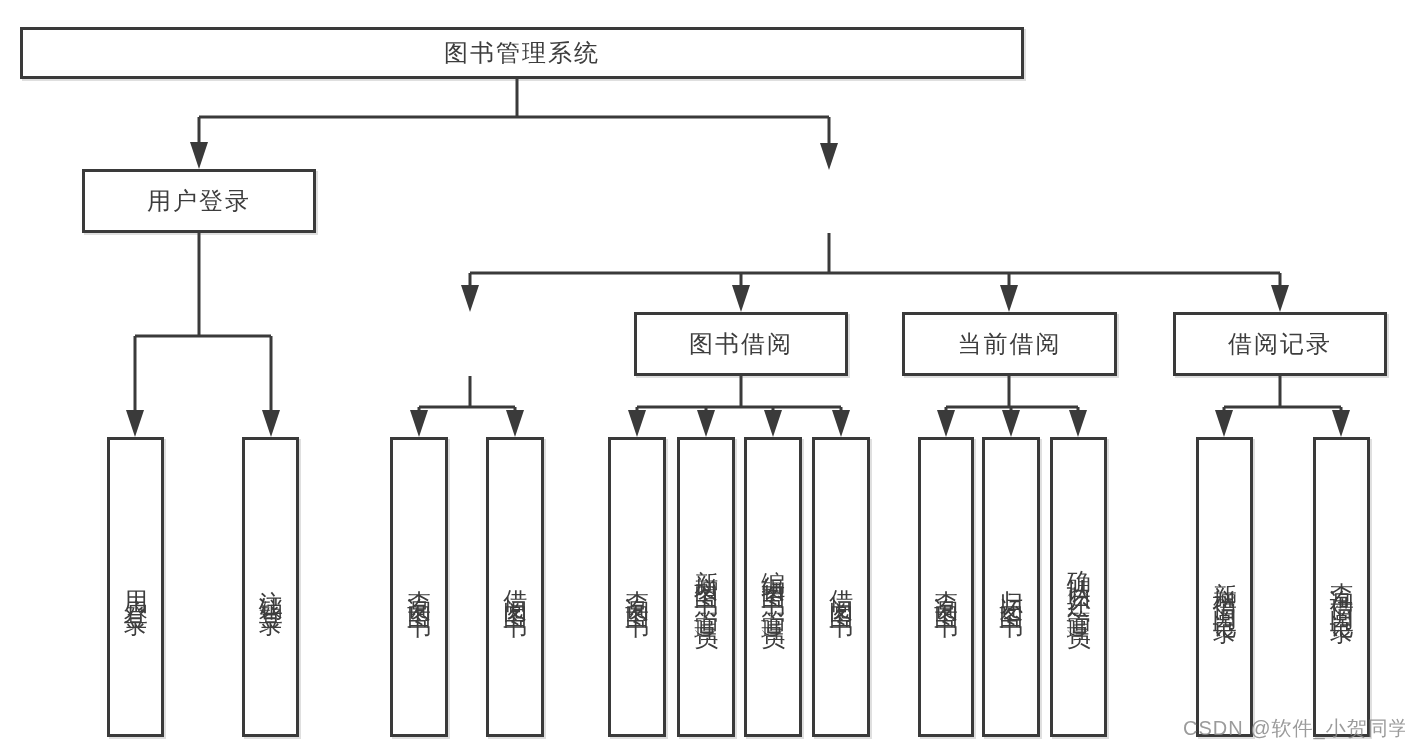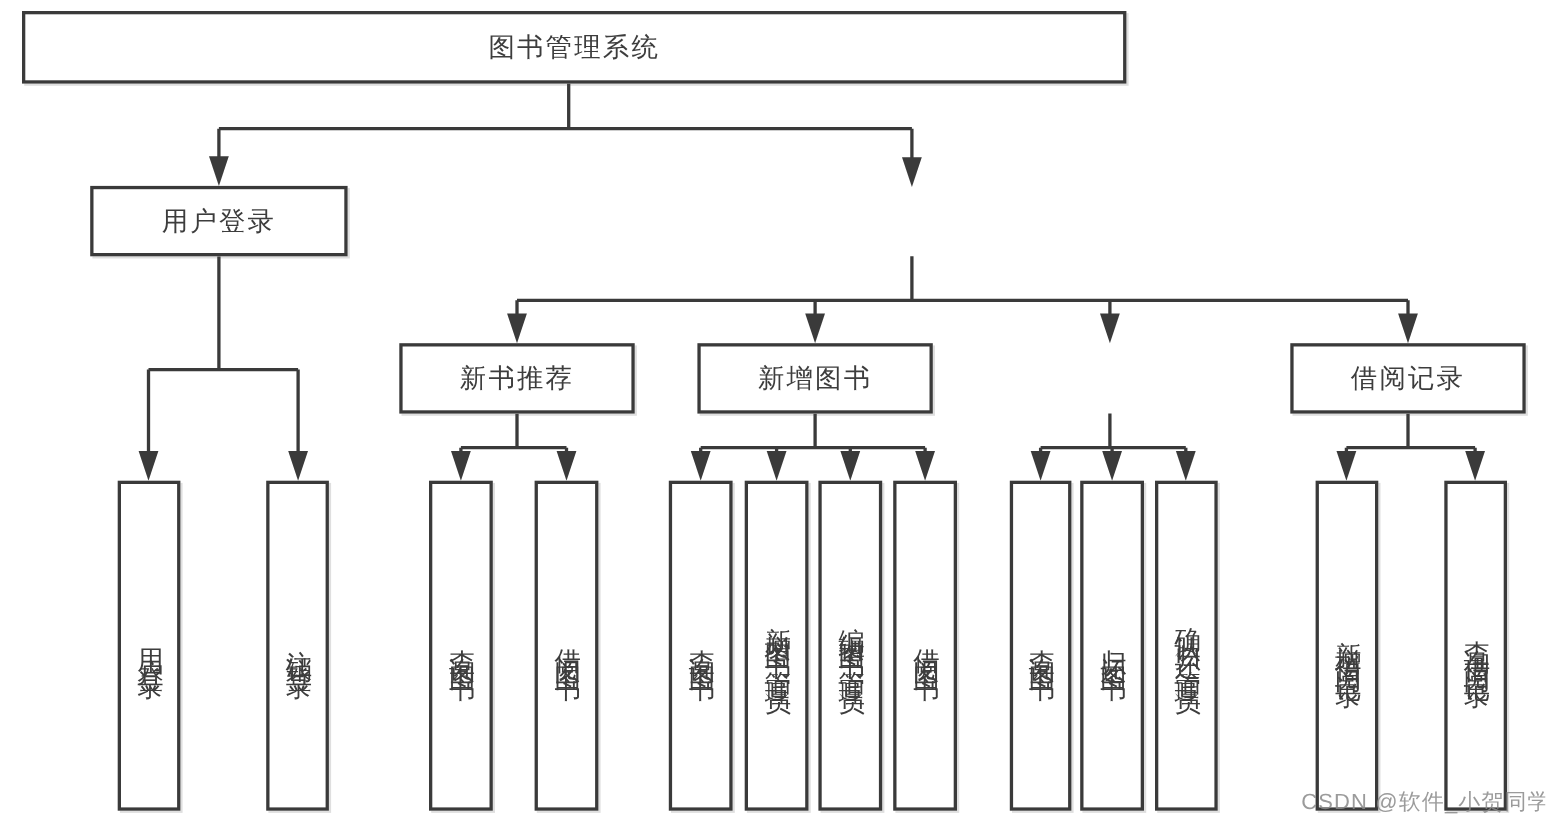--- a/index.html
+++ b/index.html
@@ -21,21 +21,21 @@
   }
   .vtext{
     writing-mode:vertical-rl;text-orientation:mixed;
     font-size:24px;letter-spacing:8px;line-height:1.1;color:#3d3d3d;white-space:nowrap;
   }
   .watermark{
     position:absolute;left:1183px;top:715px;font-size:20px;letter-spacing:1px;
     color:#8a8a8a;opacity:.85;white-space:nowrap;z-index:5;
   }
   
-  .n-root{left:20px;top:10px;width:1004px;height:66px;}
+  .n-root{left:20px;top:27px;width:1004px;height:52px;}
   .n-l2a{left:82px;top:169px;width:234px;height:64px;}
   .n-l2b{left:712px;top:170px;width:233px;height:63px;}
   .n-l3a{left:363px;top:312px;width:214px;height:64px;}
   .n-l3b{left:634px;top:312px;width:214px;height:64px;}
   .n-l3c{left:902px;top:312px;width:215px;height:64px;}
   .n-l3d{left:1173px;top:312px;width:214px;height:64px;}
   
   .lf{top:437px;height:300px;width:57px;}
   .lf-a1{left:107px;} .lf-a2{left:242px;}
   .lf-b1{left:390px;width:58px;} .lf-b2{left:486px;width:58px;}
@@ -78,22 +78,22 @@
       <polygon points="1078,437 1069,410 1087,410"></polygon>
       <polygon points="1224,437 1215,410 1233,410"></polygon>
       <polygon points="1341,437 1332,410 1350,410"></polygon>
     </g>
   </svg>
 
   <div class="node n-root">图书管理系统</div>
 
   <div class="node n-l2a">用户登录</div>
 
-  <div class="node n-l3a">新书推荐</div>
-  <div class="node n-l3b">新增图书</div>
+  <div class="node n-l3b">图书借阅</div>
+  <div class="node n-l3c">当前借阅</div>
   <div class="node n-l3d">借阅记录</div>
 
   <div class="leaf lf lf-a1">
     <span class="vtext">用户登录</span>
   </div>
   <div class="leaf lf lf-a2">
     <span class="vtext">注销登录</span>
   </div>
 
   <div class="leaf lf lf-b1">

